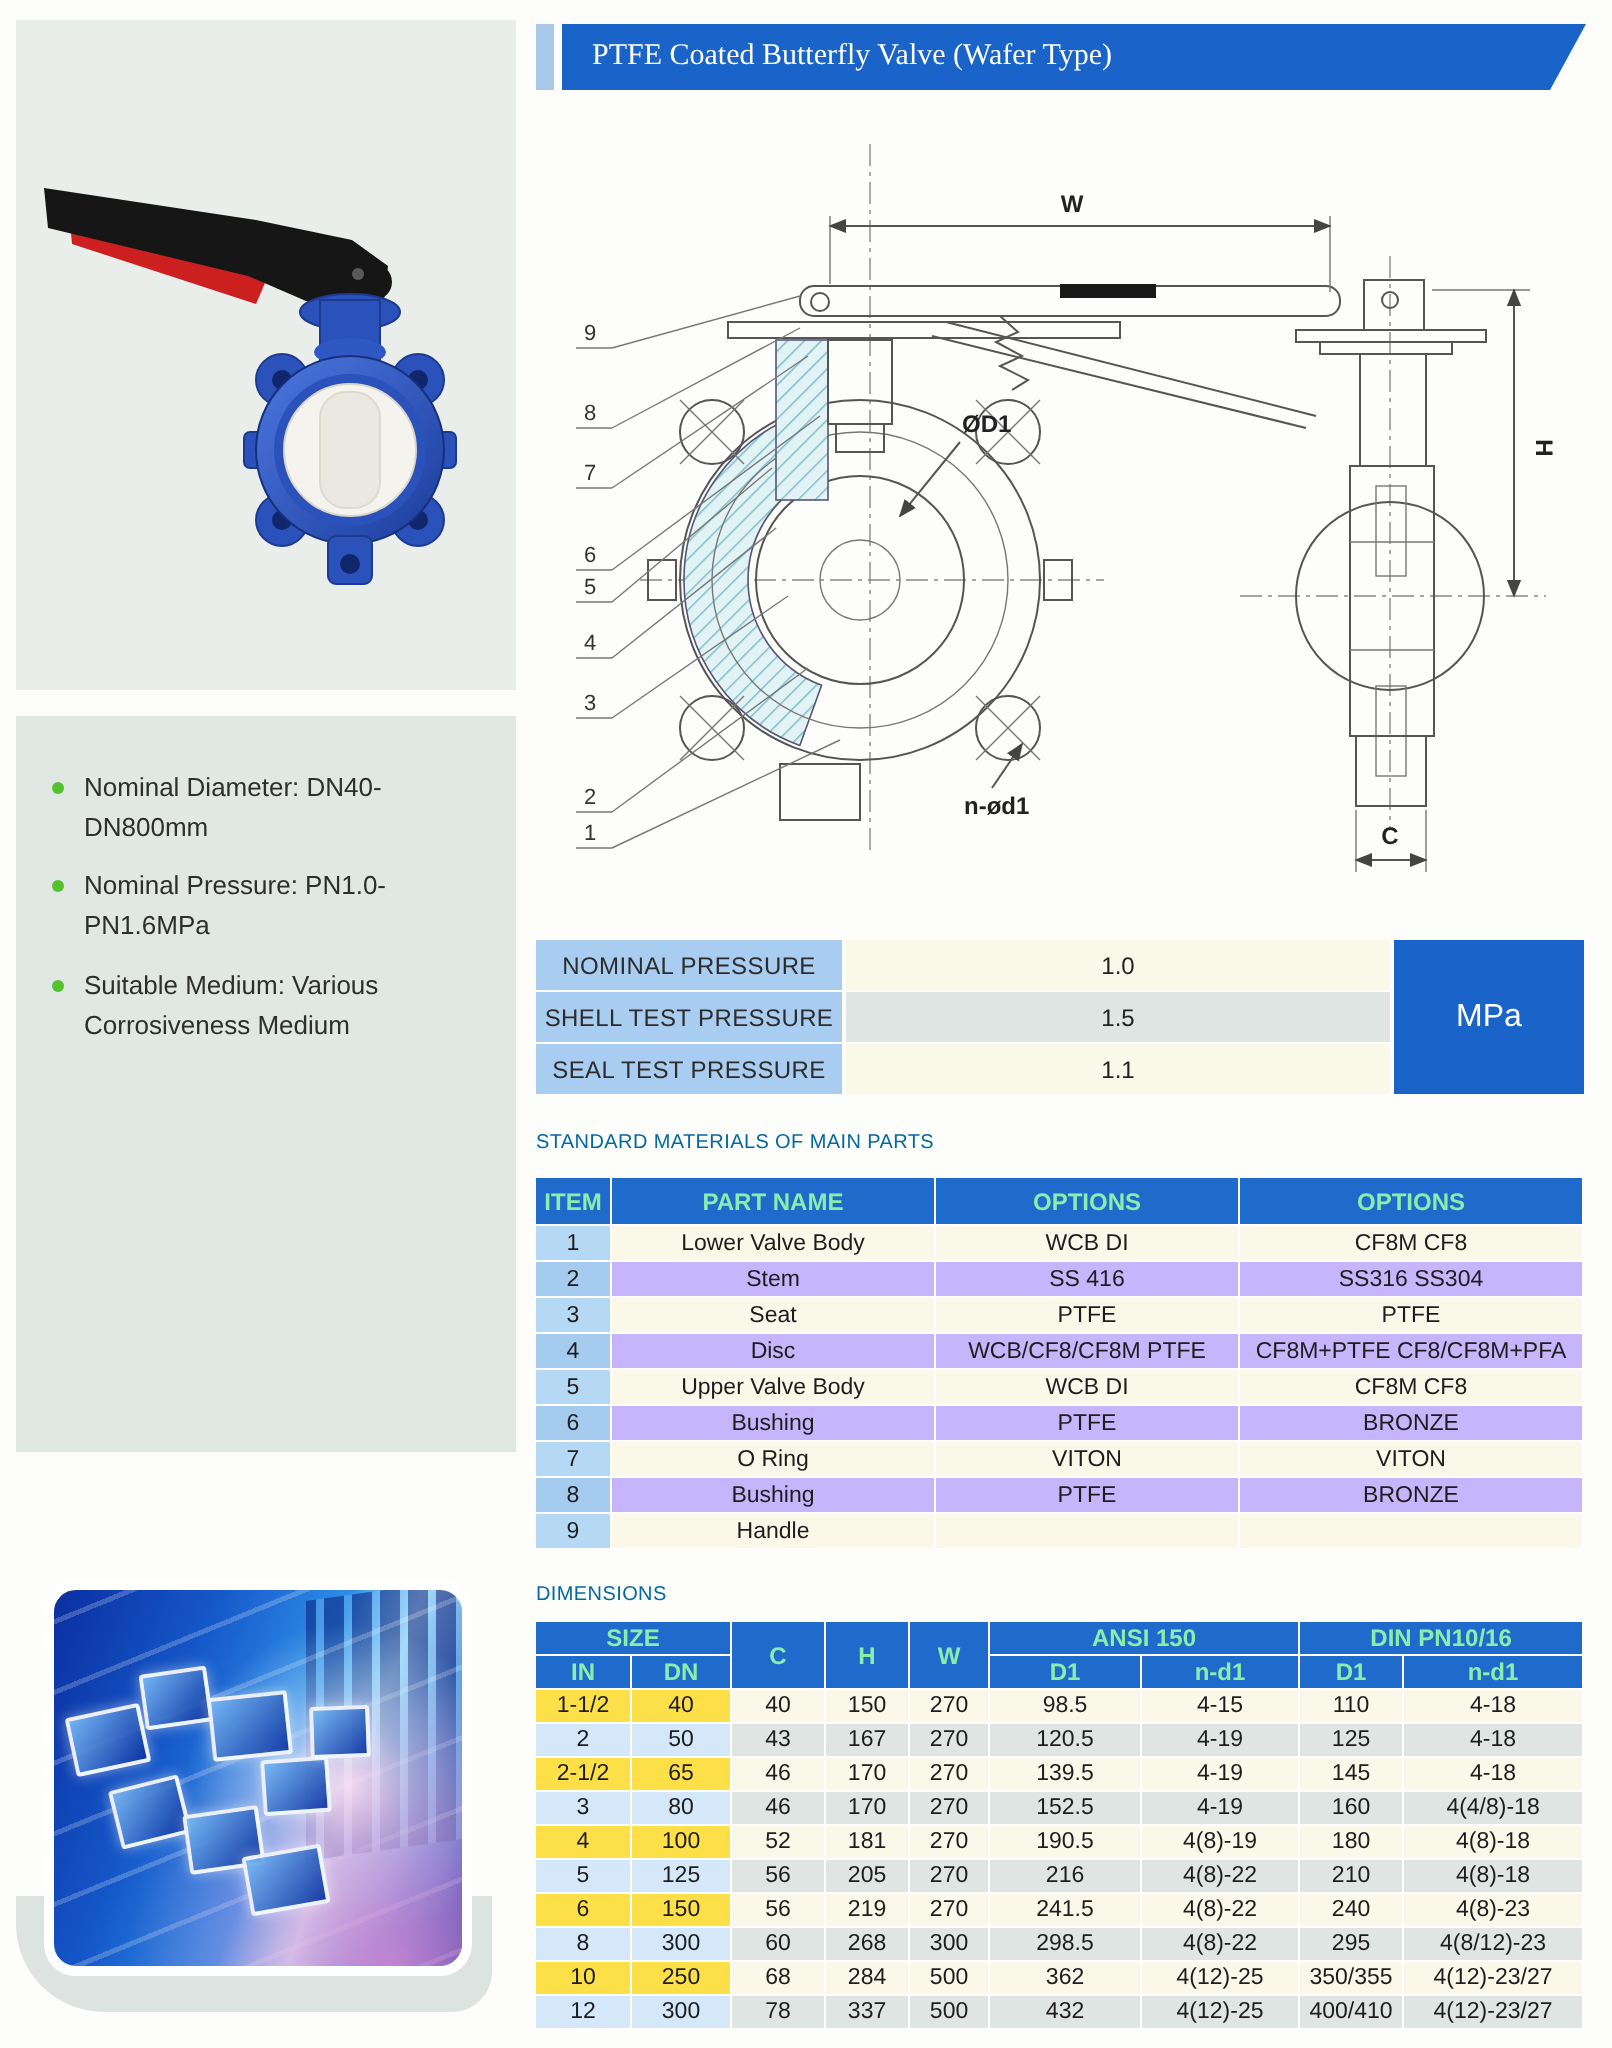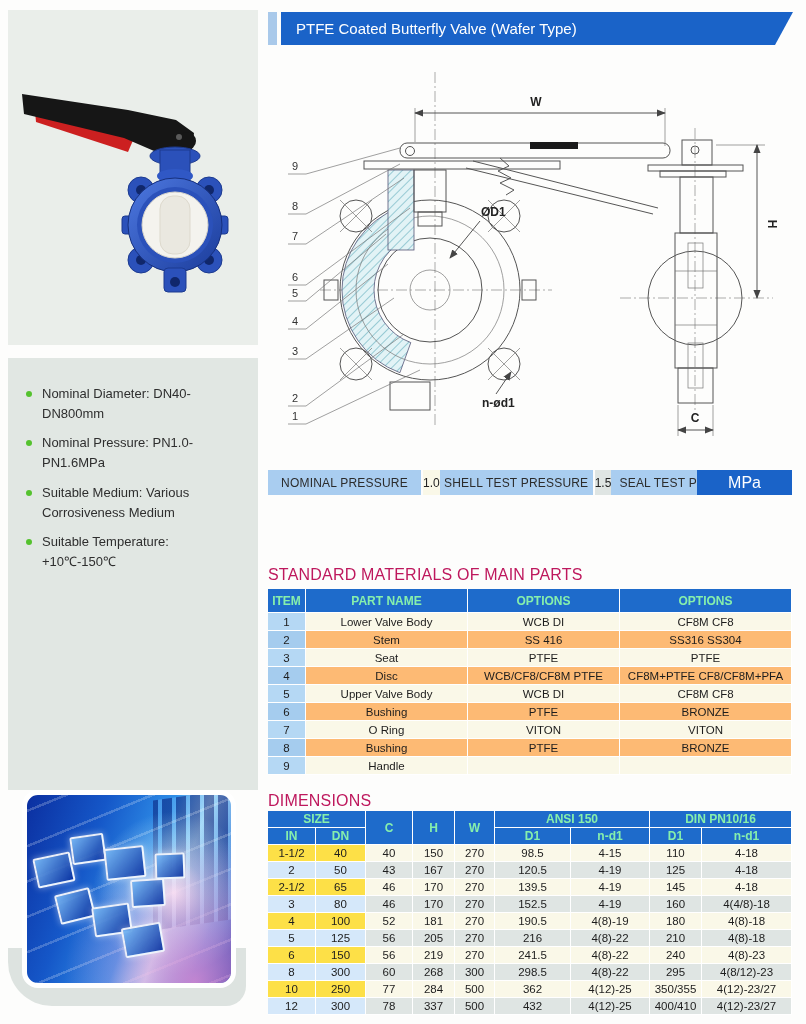--- a/index.html
+++ b/index.html
@@ -1,21 +1,21 @@
 <!DOCTYPE html>
 <html><head>
 <meta charset="utf-8">
 <style>
   html,body{margin:0;padding:0;background:#ffffff;}
   #page{position:relative;width:806px;height:1024px;background:#fdfdfc;overflow:hidden;
         font-family:"Liberation Sans", sans-serif;}
 
   
   .photo-panel{position:absolute;left:8px;top:10px;width:250px;height:335px;background:#eaeeea;}
-  .specs-panel{position:absolute;left:8px;top:358px;width:250px;height:432px;background:#e1e7e3;
+  .specs-panel{position:absolute;left:8px;top:358px;width:250px;height:368px;background:#e1e7e3;
                box-sizing:border-box;padding:26px 12px 0 18px;}
   .specs-list{list-style:none;margin:0;padding:0;}
   .specs-list li{position:relative;padding-left:16px;margin-bottom:9px;
                  font-size:13px;line-height:1.55;color:#2e2e2e;}
   .specs-list li::before{content:"";position:absolute;left:0;top:7px;width:6px;height:6px;
                  border-radius:50%;background:#54c22e;}
   .gray-footer{position:absolute;left:8px;top:948px;width:238px;height:58px;background:#dde3e0;
                border-radius:0 0 20px 44px;z-index:1;}
   .abstract-wrap{position:absolute;left:22px;top:790px;width:214px;height:198px;z-index:2;
                  border:5px solid #fff;border-radius:16px;box-sizing:border-box;overflow:hidden;
@@ -29,58 +29,58 @@
            background:repeating-linear-gradient(90deg, rgba(8,30,120,.85) 0 5px, rgba(120,190,245,.55) 5px 9px, rgba(8,30,120,.85) 9px 14px);
            opacity:.65;transform:skewY(-8deg);}
   .scr{position:absolute;border:2px solid rgba(255,255,255,.9);border-radius:2px;
        background:linear-gradient(135deg, rgba(120,185,245,.95), rgba(10,50,160,.92));
        box-shadow:0 0 7px rgba(255,255,255,.45);}
 
   
   .banner-accent{position:absolute;left:268px;top:12px;width:9px;height:33px;background:#a9c9ea;}
   .banner{position:absolute;left:281px;top:12px;width:512px;height:33px;background:#1a63c8;
           color:#fff;font-size:15px;line-height:33px;padding-left:15px;box-sizing:border-box;
-          clip-path:polygon(0 0,100% 0,calc(100% - 18px) 100%,0 100%);}
+          clip-path:polygon(0 0,100% 0,calc(100% - 18px) 100%,0 100%);font-family:Liberation Serif, serif;}
 
   
   .drawing{position:absolute;left:268px;top:58px;width:538px;height:402px;}
   .drawing svg{display:block;}
   .dline{stroke:#555;stroke-width:1;fill:none;}
   .dthin{stroke:#777;stroke-width:.7;fill:none;}
   .dcenter{stroke:#888;stroke-width:.7;fill:none;stroke-dasharray:11 3 2 3;}
   .dtext{font-family:"Liberation Sans",sans-serif;font-size:11px;fill:#333;}
   .dtextb{font-family:"Liberation Sans",sans-serif;font-size:12px;font-weight:bold;fill:#222;}
 
   
-  .sec-heading{position:absolute;left:268px;font-size:16px;color:#be185d;letter-spacing:.2px;}
+  .sec-heading{position:absolute;left:268px;font-size:10px;color:#0369a1;letter-spacing:.2px;}
 
   
   .pressure{position:absolute;left:268px;top:470px;width:524px;display:flex;column-gap:2px;}
-  .p-rows{display:flex;flex-direction:row;row-gap:1px;width:427px;}
+  .p-rows{display:flex;flex-direction:column;row-gap:1px;width:427px;}
   .p-row{display:flex;column-gap:2px;height:25px;}
   .p-label{width:153px;background:#a9cdf0;color:#2c2c2c;font-size:12px;
            display:flex;align-items:center;justify-content:center;letter-spacing:.2px;}
   .p-value{flex:1;font-size:12px;color:#222;display:flex;align-items:center;justify-content:center;text-align:right;}
   .p-row.odd .p-value{background:#faf8e8;}
   .p-row.even .p-value{background:#dfe5e3;}
   .p-unit{width:95px;background:#1a63c8;color:#fff;font-size:16px;
           display:flex;align-items:center;justify-content:center;}
 
   
   table.dtable{border-collapse:separate;border-spacing:0;table-layout:fixed;width:524px;}
   table.dtable th{background:#1e6bcb;color:#86efac;font-size:12px;font-weight:700;
        border-right:1px solid #fff;border-bottom:1px solid #fff;padding:0;text-align:center;}
   table.dtable td{font-size:11.5px;color:#1d1d1d;text-align:center;padding:0;
        border-right:1px solid #fff;border-bottom:1px solid #fff;overflow:hidden;white-space:nowrap;}
 
   .materials-table{position:absolute;left:268px;top:589px;}
   .materials-table th{height:23px;}
   .materials-table td{height:17px;}
   .materials-table tr.odd td.opt{background:#faf8e8;}
-  .materials-table tr.even td.opt{background:#fdba74;}
+  .materials-table tr.even td.opt{background:#c4b5fd;}
   .materials-table tr.odd td.item-col{background:#b5d8f4;}
   .materials-table tr.even td.item-col{background:#a5ccee;}
 
   .dims-table{position:absolute;left:268px;top:811px;}
   .dims-table th{height:16px;}
   .dims-table td{height:16px;}
   .dims-table tr.odd td{background:#faf8e8;}
   .dims-table tr.even td{background:#dfe5e3;}
   .dims-table tr.odd td.size-col{background:#fde047;}
   .dims-table tr.even td.size-col{background:#d5e8fa;}
@@ -135,21 +135,20 @@
 
   <div class="specs-panel">
     <ul class="specs-list">
 
         <li>Nominal Diameter: DN40-DN800mm</li>
 
         <li>Nominal Pressure: PN1.0-PN1.6MPa</li>
 
         <li>Suitable Medium: Various Corrosiveness Medium</li>
 
-        <li>Suitable Temperature: +10℃-150℃</li>
       </ul>
   </div>
 
   <div class="gray-footer"></div>
 
   <div class="abstract-wrap">
     <div class="abstract-layer buildings"></div>
     <div class="abstract-layer streaks"></div>
     <div class="abstract-layer glow"></div>
     <div class="abstract-layer pinkstreak"></div>
@@ -526,21 +525,21 @@
           <td>300</td>
           <td>298.5</td>
           <td>4(8)-22</td>
           <td>295</td>
           <td>4(8/12)-23</td>
         </tr>
 
         <tr class="odd">
           <td class="size-col">10</td>
           <td class="size-col">250</td>
-          <td>77</td>
+          <td>68</td>
           <td>284</td>
           <td>500</td>
           <td>362</td>
           <td>4(12)-25</td>
           <td>350/355</td>
           <td>4(12)-23/27</td>
         </tr>
 
         <tr class="even">
           <td class="size-col">12</td>

